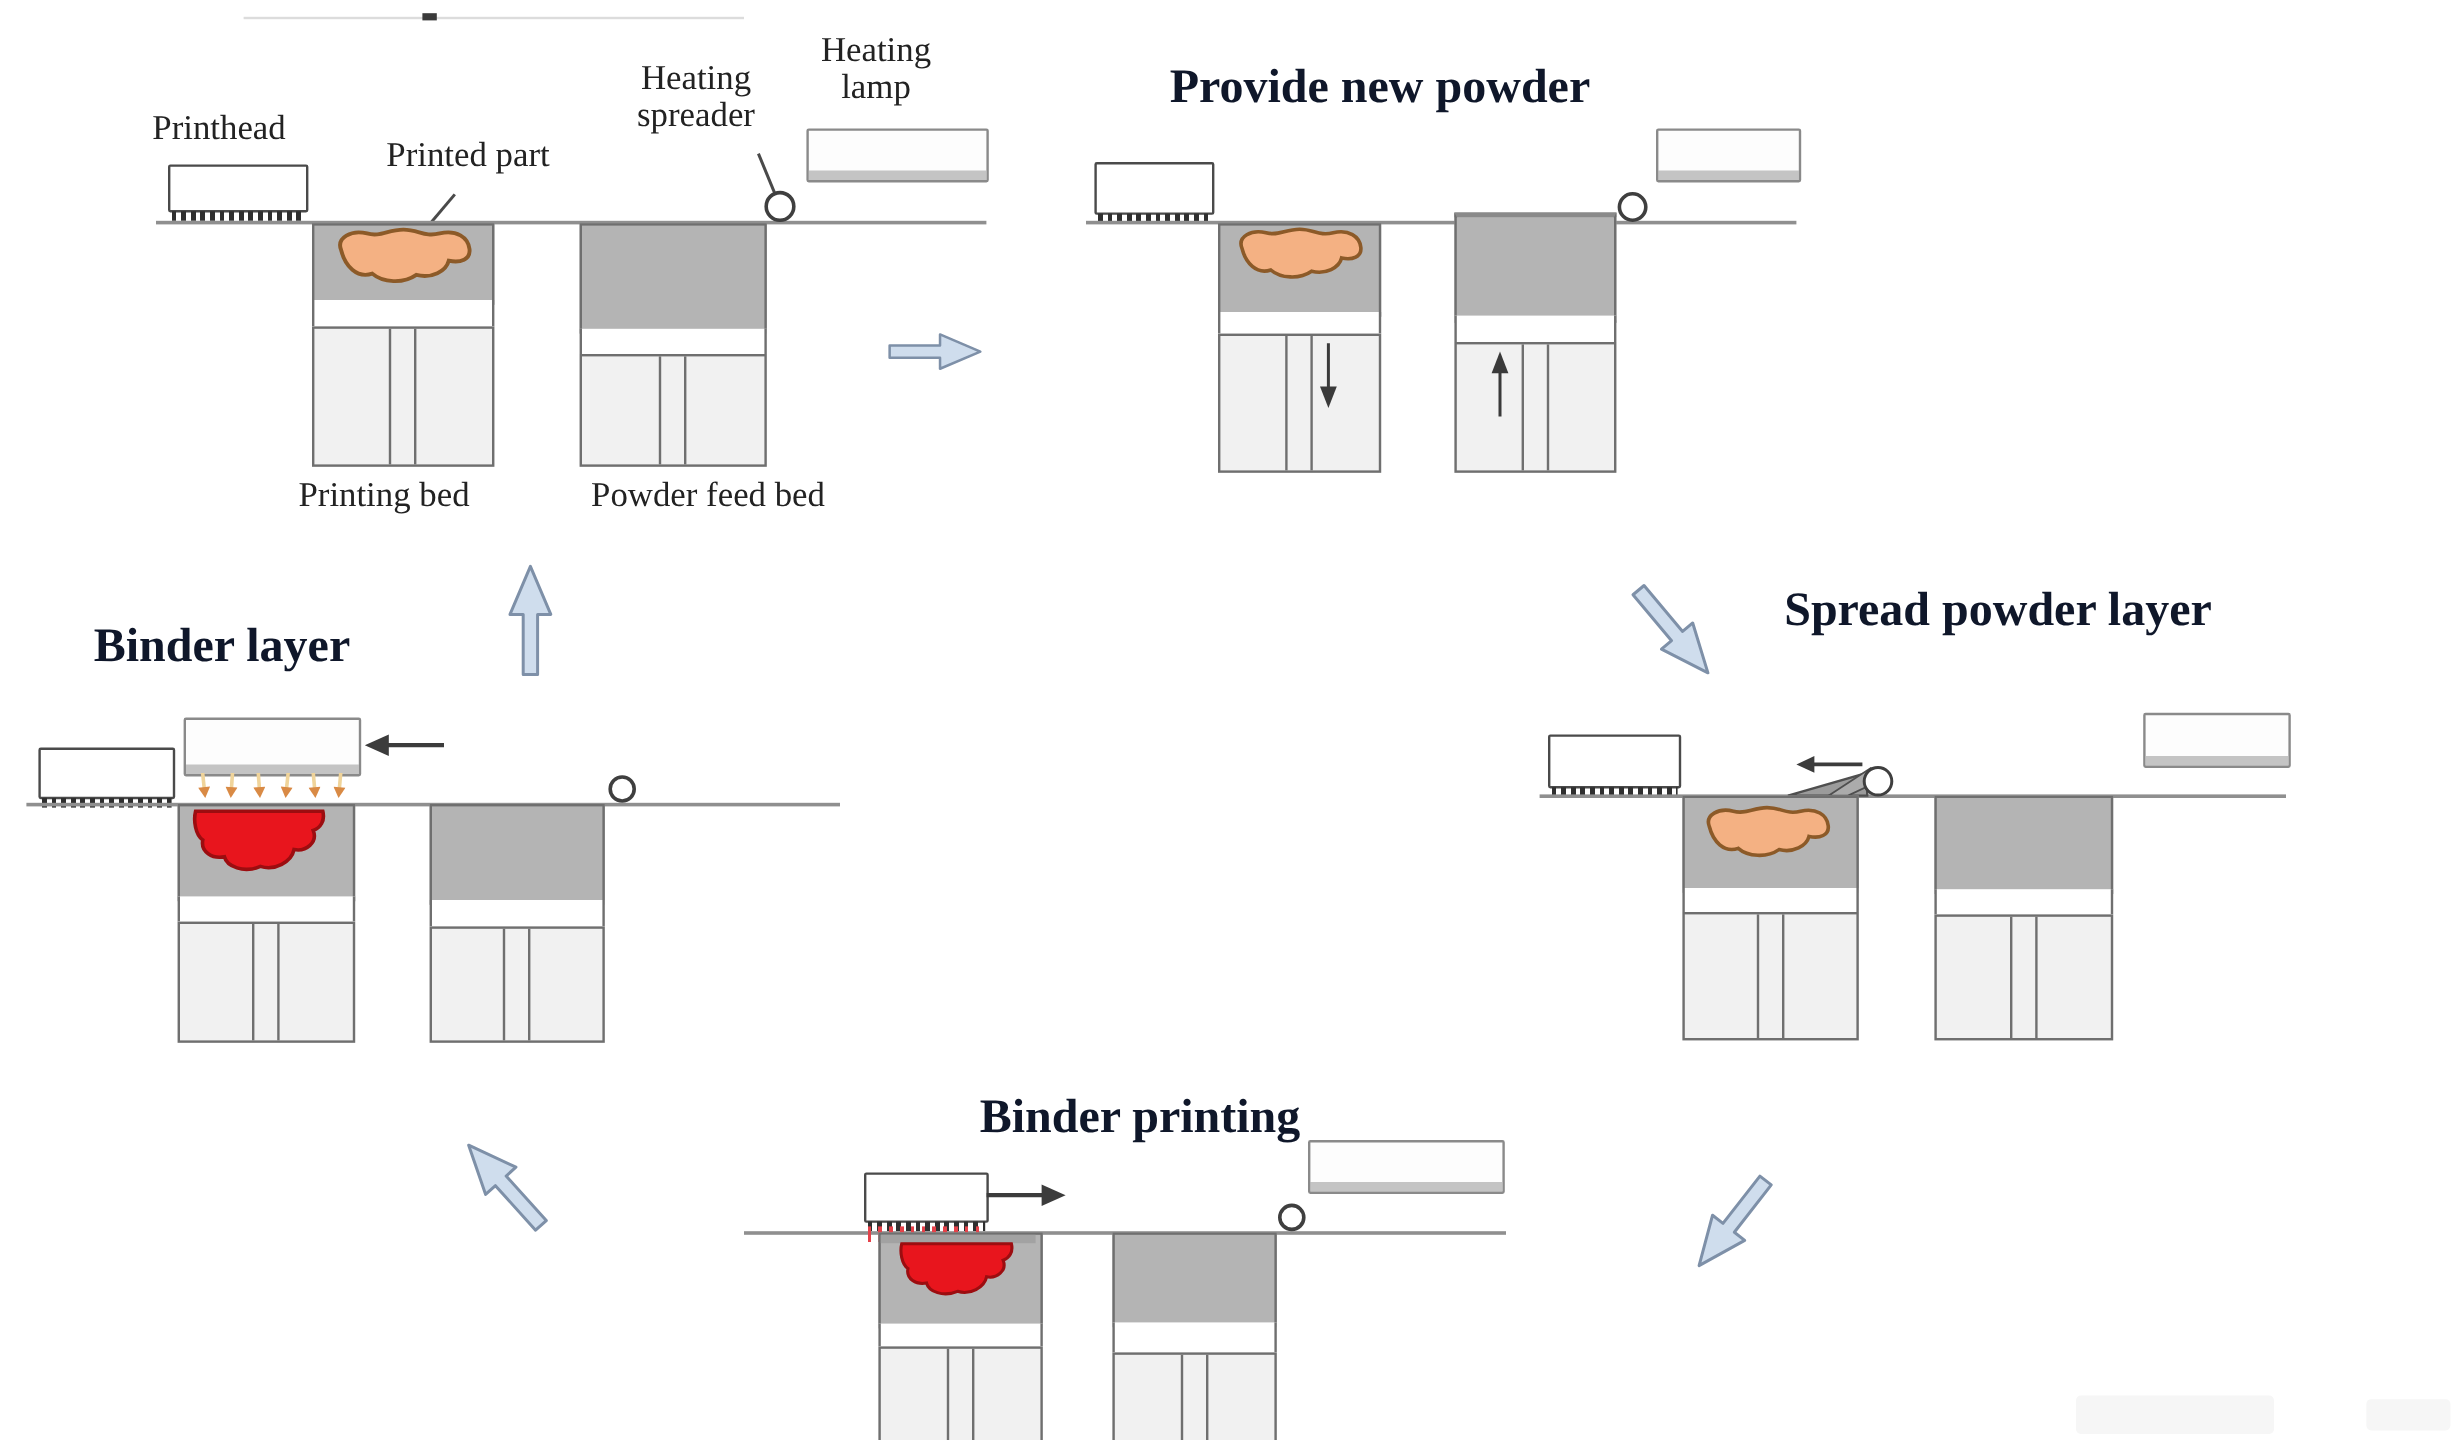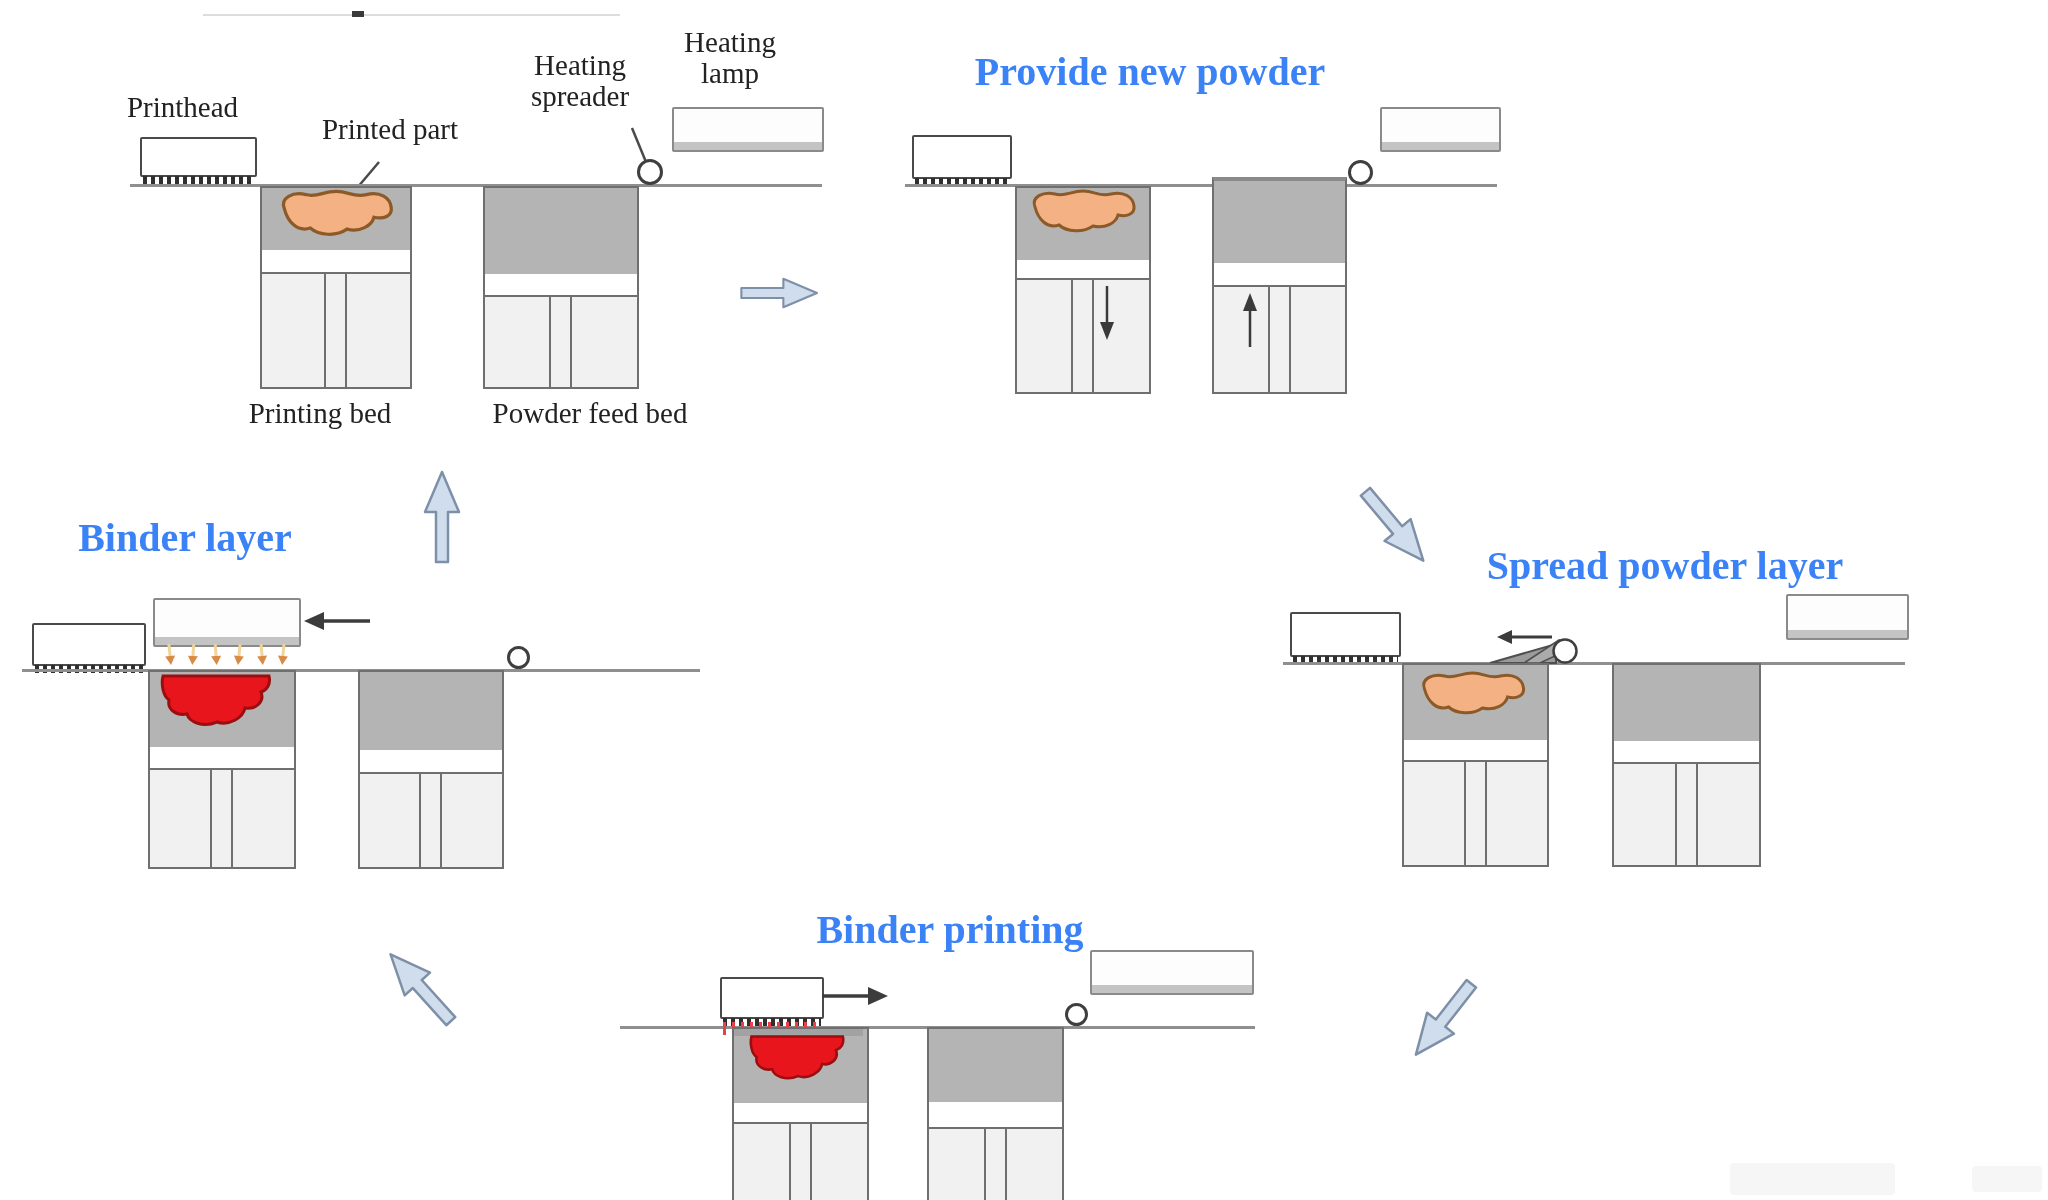--- a/index.html
+++ b/index.html
@@ -8,21 +8,21 @@
     font-family:"Liberation Serif","DejaVu Serif",serif;color:#1f1f1f;
     filter:blur(0.3px);
   }
   .abs{position:absolute;}
   .label{
     position:absolute;text-align:center;font-size:29px;line-height:1.08;
     color:#222;letter-spacing:0px;
   }
   .title{
     position:absolute;text-align:center;font-size:40px;font-weight:bold;
-    color:#3b82f6;line-height:1.0;letter-spacing:0px;
+    color:#0f172a;line-height:1.0;letter-spacing:0px;
   }
   .bline{position:absolute;height:3px;background:var(--line,#8f8f8f);}
   .printhead{
     position:absolute;background:#fff;border:2px solid #4a4a4a;border-radius:2px;
   }
   .printhead::after{
     content:"";position:absolute;left:1px;right:1px;bottom:-9px;height:8px;
     background:repeating-linear-gradient(90deg,#2f2f2f 0 4px,rgba(0,0,0,0) 4px 8px);
   }
   .lamp{
@@ -134,21 +134,21 @@
         <polygon points="1,20 15,20 8,2" fill="#3a3a3a"></polygon>
       </svg>
     </div>
   </div>
 
   <svg class="blockarrow" style="left:1345px;top:505px;transform:rotate(50deg);" width="100" height="44" viewBox="0 0 100 44">
     <polygon points="4,16 54,16 54,5 94,22 54,39 54,28 4,28"></polygon>
   </svg>
 
   <div>
-    <div class="title" style="left:1420px;top:546px;width:490px;">Spread powder layer</div>
+    <div class="title" style="left:1420px;top:488px;width:490px;">Spread powder layer</div>
 
     <div class="printhead" style="left:1290px;top:612px;width:107px;height:41px;"></div>
     <div class="bline" style="left:1283px;top:662px;width:622px;"></div>
     <div class="lamp" style="left:1786px;top:594px;width:119px;height:42px;"></div>
 
     <svg class="abs" style="left:1480px;top:628px;" width="104" height="40">
       <line x1="30" y1="9" x2="72" y2="9" stroke="#3c3c3c" stroke-width="3"></line>
       <polygon points="17,9 32,2 32,16" fill="#3c3c3c"></polygon>
       <polygon points="10,35 76,16 76,35" fill="#9b9b9b" stroke="#4f4f4f" stroke-width="2"></polygon>
       <polygon points="44,35 79,12 92,20 60,35" fill="#ababab" stroke="#4f4f4f" stroke-width="1.5"></polygon>

